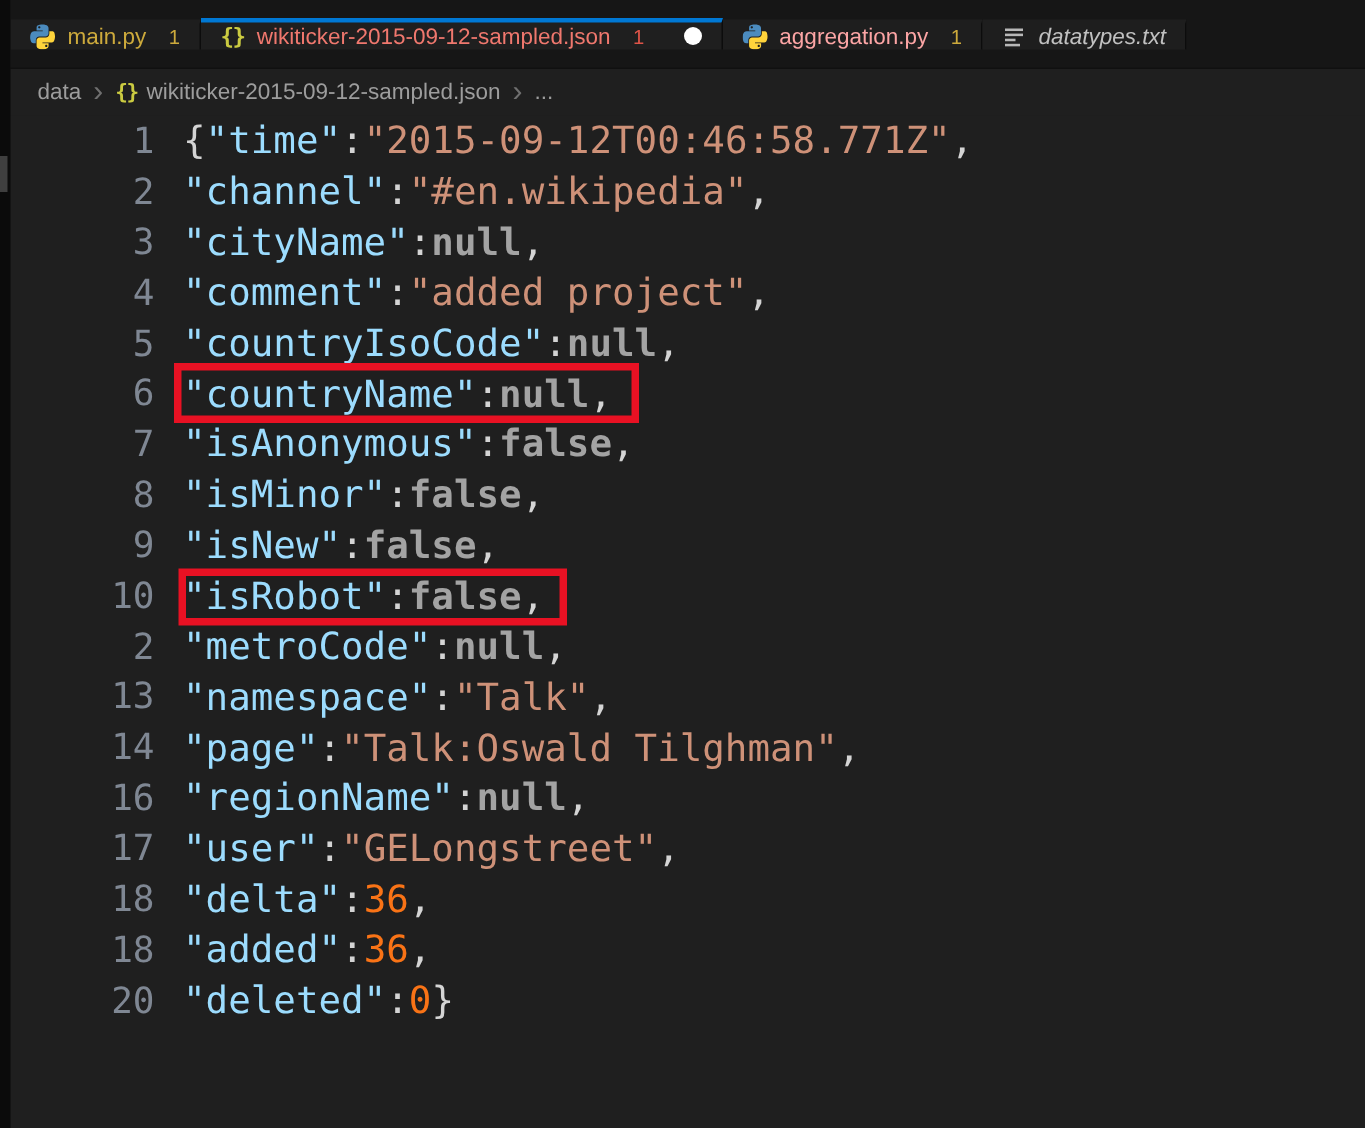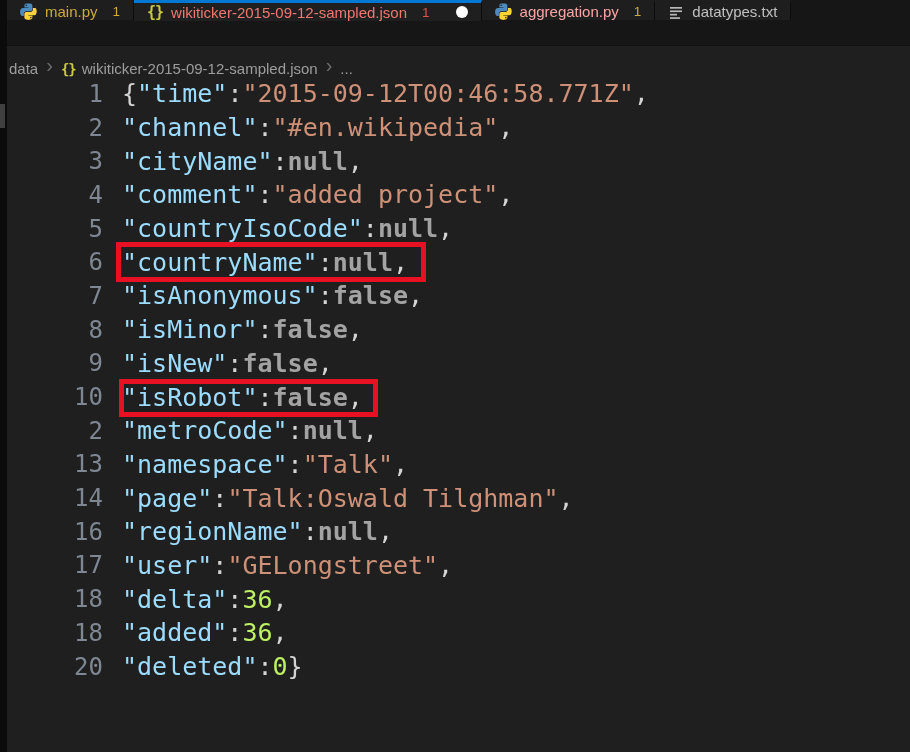--- a/index.html
+++ b/index.html
@@ -5,49 +5,49 @@
   html,body { margin:0; padding:0; background:#1f1f1f; }
   body { width:910px; height:752px; overflow:hidden; font-family:"Liberation Sans",sans-serif; }
   .window { position:relative; width:910px; height:752px; background:#1f1f1f; }
 
   
   .left-strip { position:absolute; left:0; top:0; width:7px; height:752px; background:#0b0b0b; z-index:12; }
   .strip-handle { position:absolute; left:0; top:104px; width:5px; height:24px; background:#3f3f3f; }
 
   
   .tabbar { position:absolute; left:7px; top:0; right:0; height:46px; background:#161616;
-            display:flex; align-items:flex-start; border-bottom:1px solid #101010; box-sizing:border-box; }
+            display:flex; align-items:center; border-bottom:1px solid #101010; box-sizing:border-box; }
   .tab { display:flex; align-items:center; gap:8px; padding:0 13px; background:#1e1e1e;
          border-right:1px solid #0c0c0c; border-top:3px solid transparent; box-sizing:border-box;
          font-size:15px; color:#bdbdbd; cursor:pointer; white-space:nowrap; }
   .tab.active { background:#1f1f1f; border-top-color:#0078d4; }
   .tab .tabicon { display:flex; align-items:center; }
   .tab .braces { color:#cbcb41; font-weight:bold; font-family:"DejaVu Sans Mono",monospace; font-size:15px; letter-spacing:-1px; }
   .tab .badge { font-size:13.5px; margin-left:7px; }
-  .tab.italic .label { }
+  .tab.italic .label { font-style:italic; }
   .dot { width:12px; height:12px; border-radius:50%; background:#ffffff; margin-left:18px; flex:none; }
 
   
   .breadcrumb { position:absolute; left:7px; top:46px; right:0; height:31px; background:#1f1f1f;
-                display:flex; align-items:flex-end; font-size:15px; color:#9d9d9d; }
+                display:flex; align-items:center; padding-left:16px; font-size:15px; color:#9d9d9d; }
   .crumb { margin:0 2px; }
   .crumb-chevron { color:#6f6f6f; font-size:20px; line-height:1; margin:0 6px 2px 6px; }
   .crumb-braces { color:#cbcb41; font-weight:bold; font-family:"DejaVu Sans Mono",monospace; font-size:14px; margin:0 4px 0 2px; letter-spacing:-1px; }
 
   
   .editor { position:absolute; left:7px; top:77px; right:0; bottom:0; background:#1f1f1f;
             font-family:"DejaVu Sans Mono",monospace; font-size:25px; }
   .row { position:relative; display:flex; height:33.7px; align-items:center; }
   .gutter { width:96px; flex:none; text-align:right; color:#7f8793; font-size:24px; }
   .codeline { margin-left:19px; white-space:pre; }
   .tok-k { color:#9cdcfe; }
   .tok-p { color:#d4d4d4; }
   .tok-s { color:#ce9178; }
   .tok-c { color:#a3a3a3;font-weight:bold; }
-  .tok-n { color:#bef264; }
+  .tok-n { color:#f97316; }
   .redbox { position:absolute; border:5px solid #e81123; box-sizing:border-box; pointer-events:none; z-index:5; }
 </style>
 </head>
 <body>
 
 <div class="window">
   <div class="left-strip">
     <div class="strip-handle"></div>
   </div>
   <div class="tabbar" id="tabbar">

